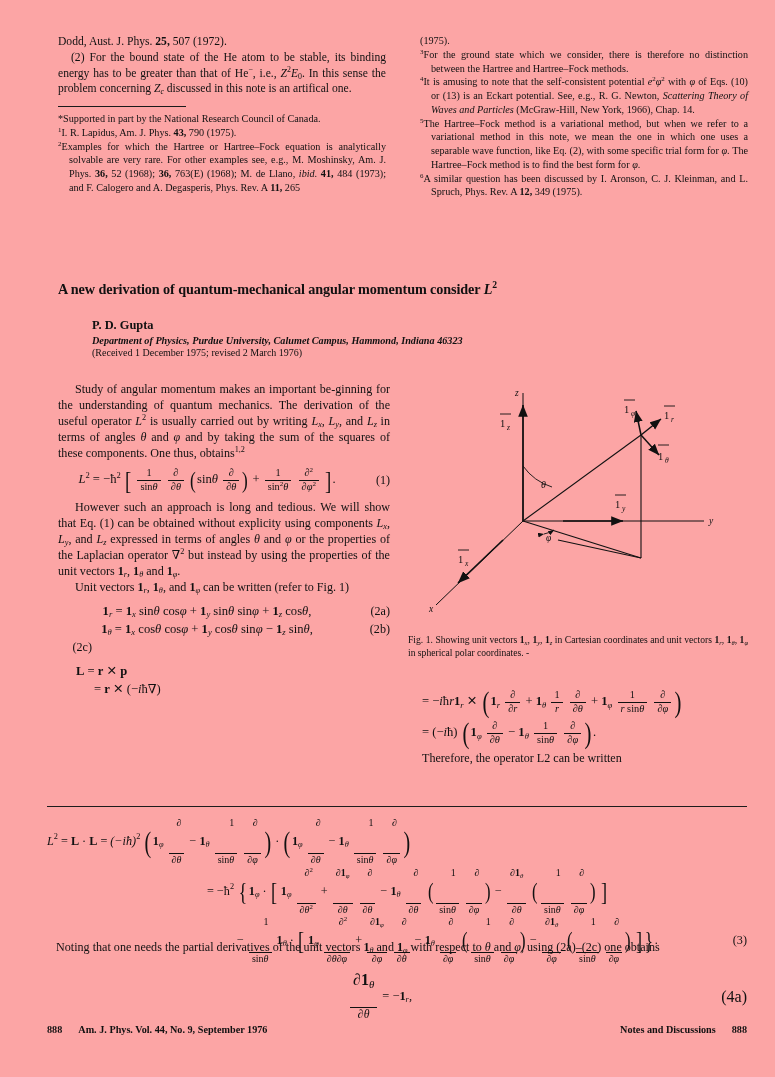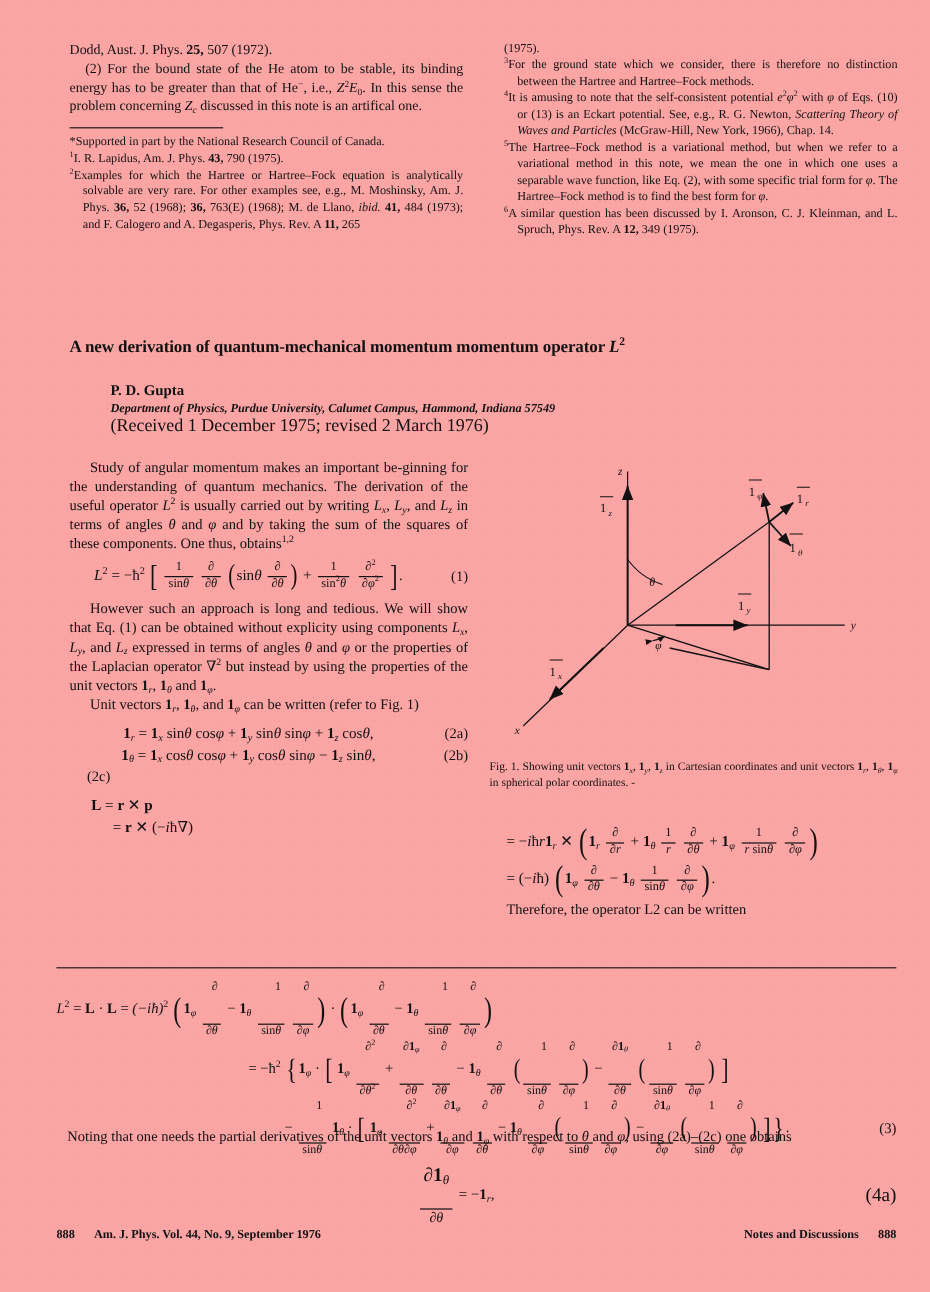--- a/index.html
+++ b/index.html
@@ -81,21 +81,21 @@
     font-weight: bold;
     margin-bottom: 2px;
   }
   .author-aff {
     font-size: 10.2px;
     font-style: italic;
     font-weight: bold;
     margin-bottom: 1px;
   }
   .author-recv {
-    font-size: 15px;
+    font-size: 10px;
   }
 
   
   .body-left {
     position: absolute;
     left: 58px;
     top: 382px;
     width: 332px;
   }
   .body-right {
@@ -314,26 +314,26 @@
         for <span class="it">φ</span>. The Hartree–Fock method is to find the best form for <span class="it">φ</span>.
       </p>
       <p class="ref-small">
         <sup class="ftn">6</sup>A similar question has been discussed by I. Aronson, C. J. Kleinman, and
         L. Spruch, Phys. Rev. A <span class="bd">12,</span> 349 (1975).
       </p>
     </div>
   </div>
 
   <div class="art-title">
-    <span>A new derivation of quantum-mechanical momentum momentum operator </span><span class="it">L</span><sup class="ftn">2</sup>
+    <span>A new derivation of quantum-mechanical angular momentum consider </span><span class="it">L</span><sup class="ftn">2</sup>
   </div>
 
   <div class="author-block">
     <div class="author-name">P. D. Gupta</div>
-    <div class="author-aff">Department of Physics, Purdue University, Calumet Campus, Hammond, Indiana 57549</div>
+    <div class="author-aff">Department of Physics, Purdue University, Calumet Campus, Hammond, Indiana 46323</div>
     <div class="author-recv">(Received 1 December 1975; revised 2 March 1976)</div>
   </div>
 
   <div class="body-left">
 
     <p class="bpara indent">
       Study of angular momentum makes an important be-ginning for the understanding of quantum mechanics. The
       derivation of the useful operator <span class="it">L</span><sup class="ftn">2</sup> is usually carried out
       by writing <span class="it">L<sub class="sb">x</sub></span>, <span class="it">L<sub class="sb">y</sub></span>,
       and <span class="it">L<sub class="sb">z</sub></span> in terms of angles <span class="it">θ</span> and

